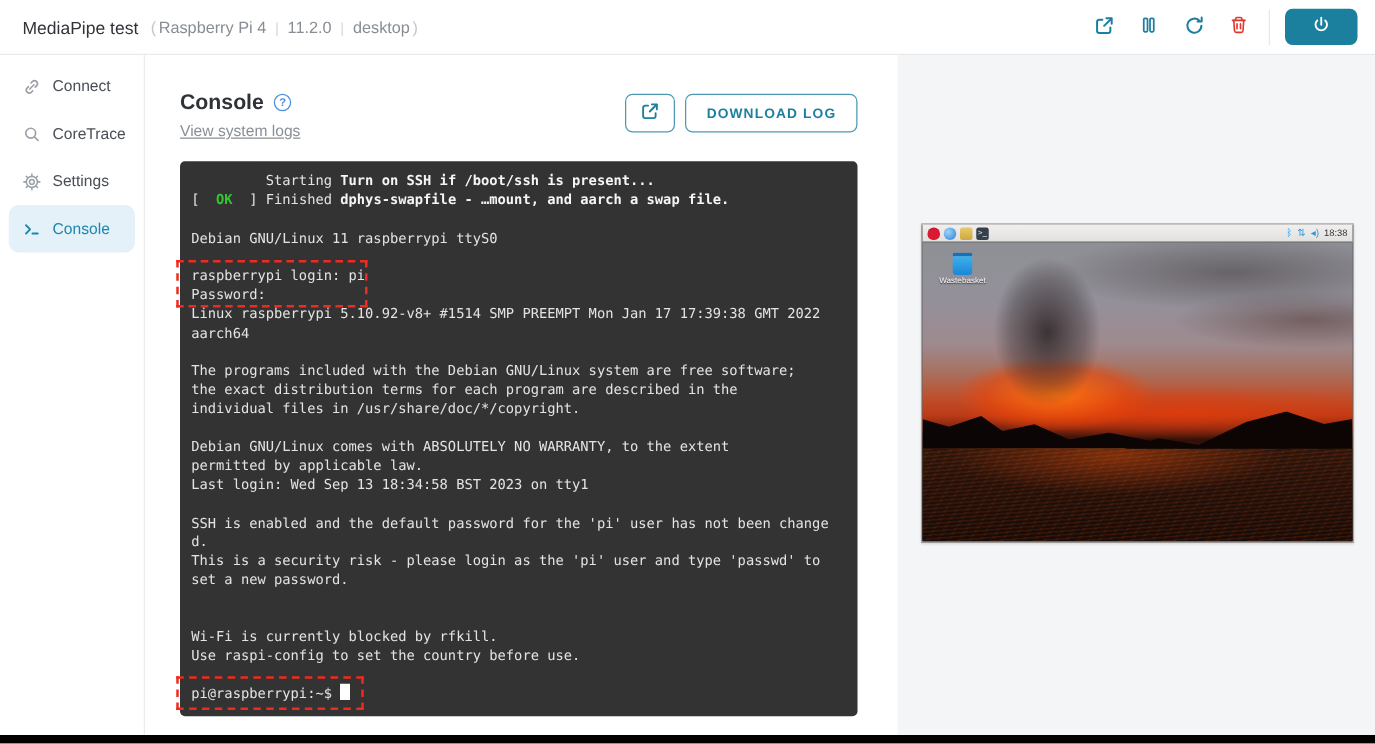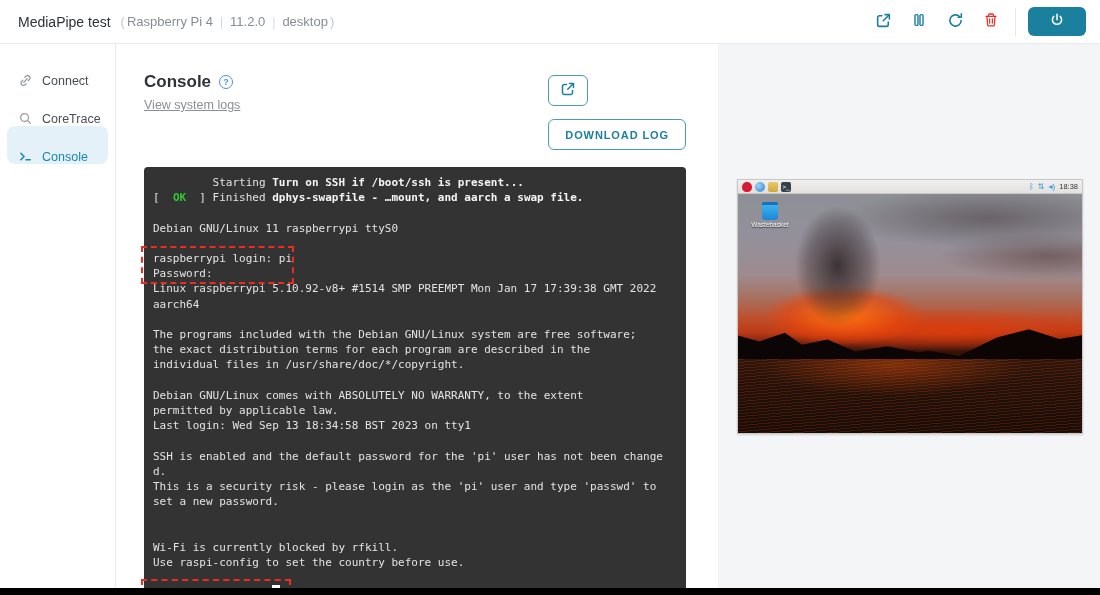--- a/index.html
+++ b/index.html
@@ -19,35 +19,35 @@
               color:#1b7f9e; cursor:pointer; background:none; border:none; }
   .icon-btn.danger { color:#e3352c; }
   .top-divider { width:1px; height:28px; background:#e7e7e7; margin:0 12px 0 6px; }
   .power-btn { width:58px; height:29px; background:#1b7f9e; border:none; border-radius:6px;
                display:flex; align-items:center; justify-content:center; cursor:pointer; }
 
   
   .body { display:flex; height:544px; }
 
   .sidebar { width:116px; border-right:1px solid #ececec; padding-top:6px; background:#fff; flex:none; }
-  .nav-item { height:38px; display:flex; align-items:flex-end; gap:9px; padding:0 8px 0 18px;
+  .nav-item { height:38px; display:flex; align-items:center; gap:9px; padding:0 8px 0 18px;
               font-size:12.5px; color:#4a4f55; cursor:pointer; }
   .nav-item .nav-icon { width:15px; height:15px; display:flex; align-items:center; justify-content:center;
                         color:#9aa0a6; flex:none; }
   .nav-item.active { margin:0 7px; padding-left:11px; border-radius:8px; background:#e4f1f9; color:#1b87ac; }
   .nav-item.active .nav-icon { color:#1b87ac; }
 
   .main { width:602px; flex:none; padding:28px 32px 0 28px; background:#fff; }
   .main-header { display:flex; align-items:flex-start; }
   .title-row { display:flex; align-items:center; gap:8px; }
   .page-title { font-size:17px; font-weight:bold; color:#2f3337; }
   .help-icon { width:14px; height:14px; border:1.3px solid #4a90e2; border-radius:50%; color:#4a90e2;
                font-size:9px; font-weight:bold; display:flex; align-items:center; justify-content:center; }
   .page-subtitle { margin-top:6px; font-size:12.5px; color:#8a9097;text-decoration:underline; }
-  .header-buttons { margin-left:auto; display:flex; gap:13px; margin-top:3px;flex-direction:column; }
+  .header-buttons { margin-left:auto; display:flex; gap:8px; margin-top:3px; }
   .btn-outline { border:1px solid #4b9ab5; border-radius:6px; background:#fff; color:#1b7f9e;
                  display:flex; align-items:center; justify-content:center; cursor:pointer; }
   .btn-popout { width:40px; height:31px; }
   .btn-download { height:31px; padding:0 16px; font-family:"Liberation Sans",sans-serif;
                   font-size:11px; font-weight:bold; letter-spacing:0.9px; }
 
   
   .terminal { position:relative; margin-top:17px; width:542px; height:444px;
               background:#333333; border-radius:4px; }
   .terminal pre { margin:0; padding:8px 9px; font-family:"DejaVu Sans Mono", monospace;
@@ -179,20 +179,30 @@
         </div>
         <div class="nav-item">
           <span class="nav-icon">
             <svg width="15" height="15" viewBox="0 0 16 16" fill="none" stroke="currentColor" stroke-width="1.4" stroke-linecap="round">
               <circle cx="7" cy="7" r="4.2"></circle>
               <path d="M10.2 10.2l3 3"></path>
             </svg>
           </span>
           <span class="nav-label">CoreTrace</span>
         </div>
+        <div class="nav-item">
+          <span class="nav-icon">
+            <svg width="15" height="15" viewBox="0 0 16 16" fill="none" stroke="currentColor" stroke-width="1.3" stroke-linecap="round">
+              <circle cx="8" cy="8" r="2"></circle>
+              <circle cx="8" cy="8" r="4.7"></circle>
+              <path d="M13 8h1.8M11.54 11.54l1.27 1.27M8 13v1.8M4.46 11.54l-1.27 1.27M3 8H1.2M4.46 4.46L3.19 3.19M8 3V1.2M11.54 4.46l1.27-1.27"></path>
+            </svg>
+          </span>
+          <span class="nav-label">Settings</span>
+        </div>
         <div class="nav-item active">
           <span class="nav-icon">
             <svg width="15" height="15" viewBox="0 0 16 16" fill="none" stroke="currentColor" stroke-width="1.6" stroke-linecap="round" stroke-linejoin="round">
               <path d="M3 4.5L6.5 8 3 11.5"></path>
               <path d="M8.5 11.5H13"></path>
             </svg>
           </span>
           <span class="nav-label">Console</span>
         </div>
       </div>

